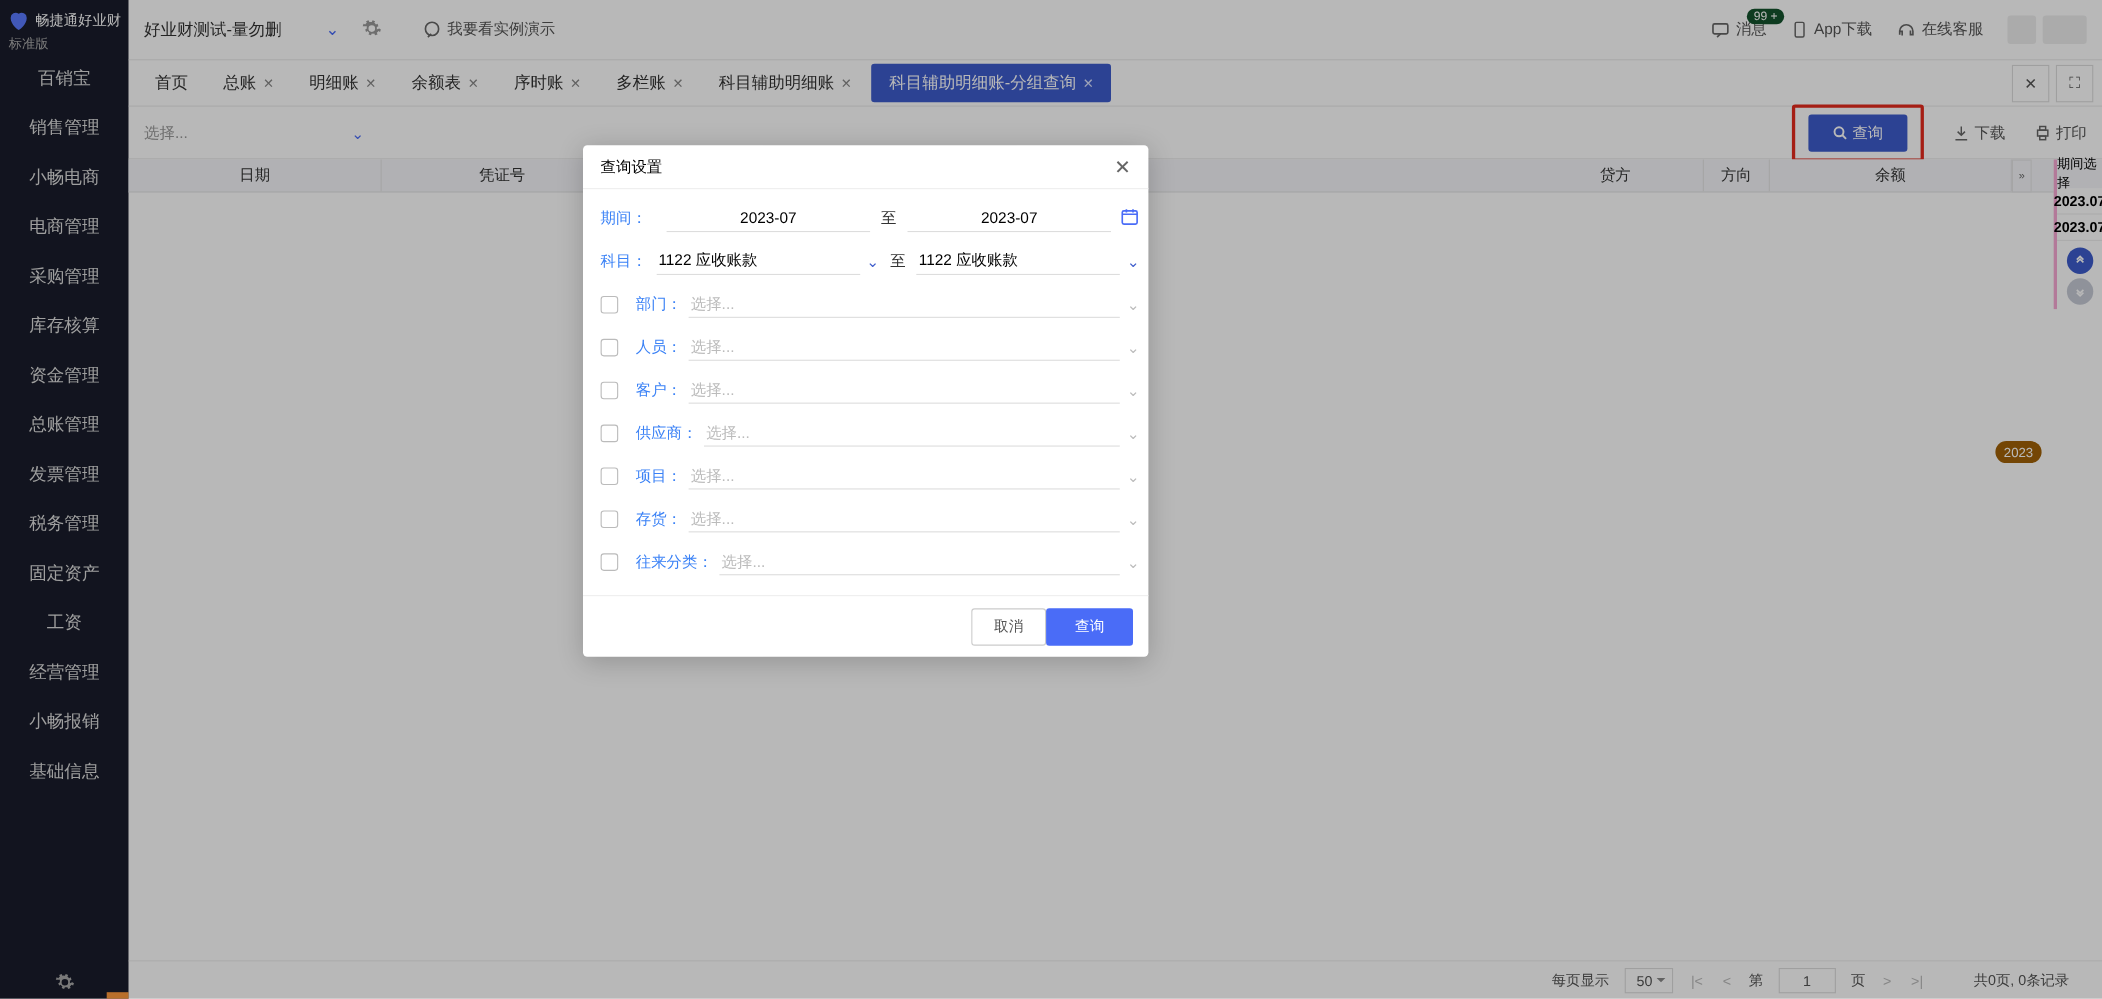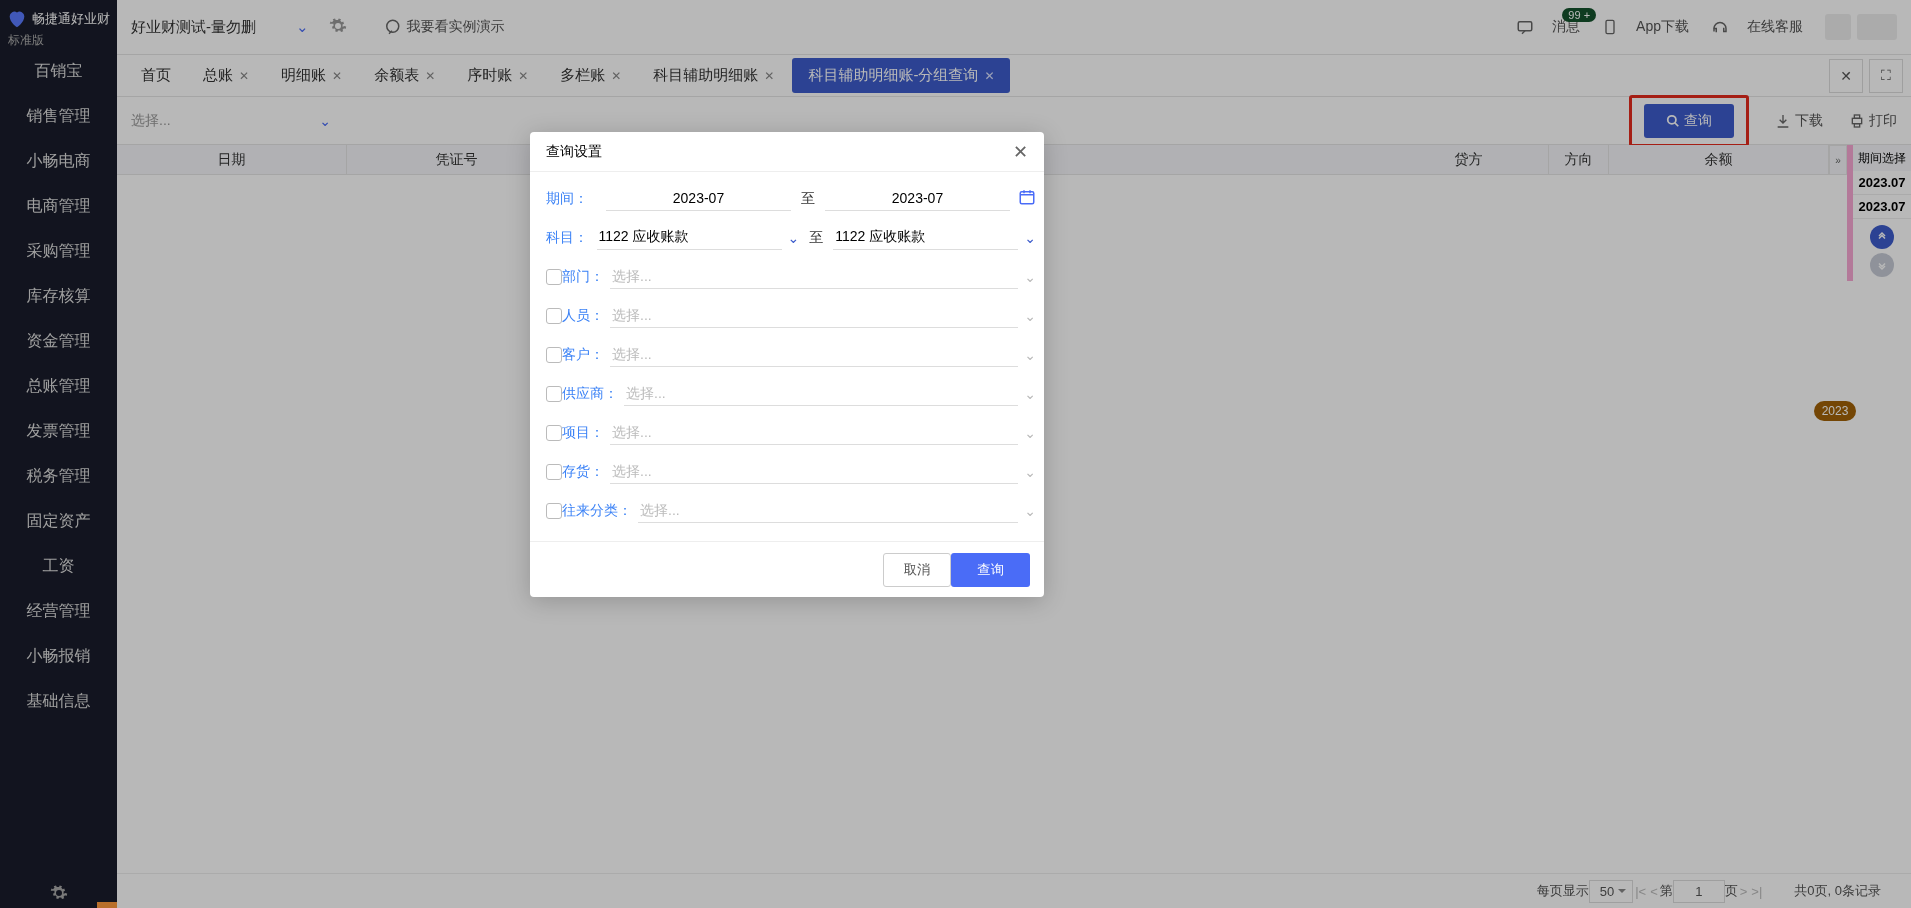--- a/index.html
+++ b/index.html
@@ -16,21 +16,21 @@
 .sidebar-bottom svg { width: 18px; height: 18px; fill: #aaa; }
 .resize-bar { position: absolute; left: 97px; bottom: 0; width: 20px; height: 6px; background: #ff9a3c; }
 
 .topbar { position: absolute; left: 117px; right: 0; top: 0; height: 55px; background: #fff; border-bottom: 1px solid #e5e5e5; display: flex; align-items: center; padding: 0 14px; }
 .env-select { display: flex; align-items: center; font-size: 15px; color: #333; cursor: pointer; }
 .chev { margin-left: 40px; color: #4a6cf7; }
 .gear { margin-left: 20px; color: #888; cursor: pointer; }
 .demo-link { margin-left: 36px; display: flex; align-items: center; color: #555; cursor: pointer; }
 .demo-link svg { margin-right: 6px; }
 .top-right { margin-left: auto; display: flex; align-items: center; gap: 22px; color: #555; }
-.top-right .item { display: flex; align-items: center; gap: 18px; cursor: pointer; position: relative; }
+.top-right .item { display: flex; align-items: center; gap: 5px; cursor: pointer; position: relative; }
 .badge { position: absolute; top: -10px; right: -16px; background: #14532d; color: #fff; font-size: 11px; padding: 1px 6px; border-radius: 10px; margin-left: 12px; }
 .avatar-block { display: flex; gap: 6px; }
 .avatar-sq { width: 26px; height: 26px; background: #eee; border-radius: 3px; }
 
 .tabbar { position: absolute; left: 117px; right: 0; top: 55px; height: 42px; background: #fff; border-bottom: 1px solid #e5e5e5; display: flex; align-items: stretch; padding: 0 8px; }
 .tab { display: flex; align-items: center; padding: 0 16px; font-size: 15px; color: #333; cursor: pointer; white-space: nowrap; }
 .tab .x { margin-left: 6px; color: #888; font-size: 12px; }
 .tab.active { background: #3d5ccc; color: #fff; border-radius: 3px; margin: 3px 2px; }
 .tab.active .x { color: #dbe2ff; }
 .tab-tools { margin-left: auto; display: flex; align-items: center; }
@@ -40,48 +40,48 @@
 .toolbar-select { display: flex; align-items: center; color: #999; font-size: 14px; cursor: pointer; width: 200px; justify-content: space-between; }
 .toolbar-right { margin-left: auto; display: flex; align-items: center; gap: 26px; }
 .query-btn-box { border: 3px solid #e52a1d; padding: 6px 12px; border-radius: 3px; }
 .query-btn { background: #3d5ccc; color: #fff; border: none; padding: 8px 22px; border-radius: 3px; font-size: 14px; cursor: pointer; display: flex; align-items: center; gap: 4px; }
 .tool-link { display: flex; align-items: center; gap: 4px; color: #555; cursor: pointer; }
 
 .content { position: absolute; left: 117px; right: 0; top: 145px; bottom: 35px; background: #fff; }
 .table-head { height: 30px; background: #f5f6fa; border-bottom: 1px solid #e5e5e5; display: flex; }
 .th { flex: none; border-right: 1px solid #e5e5e5; display: flex; align-items: center; justify-content: center; font-size: 14px; color: #333; }
 
-.period-panel { position: absolute; right: 0; top: 0; width: 64px; background: #fff; border-left: 6px solid #f9a8d4; }
+.period-panel { position: absolute; right: 0; top: 0; width: 44px; background: #fff; border-left: 3px solid #f9a8d4; }
 .period-toggle { position: absolute; right: 64px; top: 0; width: 18px; height: 30px; background: #f5f6fa; border: 1px solid #e5e5e5; display: flex; align-items: center; justify-content: center; font-size: 10px; color: #666; cursor: pointer; }
 .period-title { height: 26px; background: #f5f6fa; display: flex; align-items: center; justify-content: center; font-size: 12px; }
 .period-yr { height: 24px; display: flex; align-items: center; justify-content: center; font-size: 13px; font-weight: bold; border-bottom: 1px solid #eee; }
 .period-list { margin-top: 6px; }
 .p-circle { width: 24px; height: 24px; margin: 4px auto; background: #3d5ccc; border-radius: 50%; display: flex; align-items: center; justify-content: center; color:#fff; cursor: pointer; }
 .p-circle svg { fill: #fff; }
 .month-item { height: 26px; display: flex; align-items: center; justify-content: center; font-size: 13px; color: #333; cursor: pointer; }
 .month-item.sel { background: #3d5ccc; color:#fff; border-radius: 12px; margin: 2px 8px; }
 .year-badge { position: absolute; right: 55px; width: 42px; height: 20px; background: #a16207; color: #fff; border-radius: 10px; font-size: 12px; display: flex; align-items: center; justify-content: center; }
 
-.footer { position: absolute; left: 117px; right: 0; bottom: 0; height: 35px; background: #fff; border-top: 1px solid #eee; display: flex; align-items: center; justify-content: flex-end; padding-right: 30px; font-size: 13px; color: #555; }
+.footer { position: absolute; left: 117px; right: 0; bottom: 0; height: 35px; background: #fff; border-top: 1px solid #eee; display: flex; align-items: center; justify-content: flex-end; padding-right: 30px; gap: 14px; font-size: 13px; color: #555; }
 .page-sel { border: 1px solid #ddd; padding: 3px 18px 3px 10px; position: relative; }
 .page-sel::after { content: ""; position: absolute; right: 6px; top: 8px; border: 4px solid transparent; border-top-color: #888; }
 .page-num { border: 1px solid #ddd; padding: 3px 0; width: 52px; text-align: center; }
 .pbtn { color: #bbb; cursor: pointer; padding: 0 2px; }
 
 .mask { position: absolute; inset: 0; background: rgba(0,0,0,0.28); z-index: 50; }
 .modal { position: absolute; left: 530px; top: 132px; width: 514px; background: #fff; border-radius: 4px; z-index: 60; box-shadow: 0 4px 24px rgba(0,0,0,0.2); display: flex; flex-direction: column; }
 .modal-head { height: 40px; display: flex; align-items: center; padding: 0 16px; font-size: 14px; border-bottom: 1px solid #eee; }
 .modal-close { margin-left: auto; cursor: pointer; font-size: 18px; color: #666; }
 .modal-body { padding: 14px 8px 4px 16px; max-height: 380px; overflow-y: scroll; }
 .modal-body::-webkit-scrollbar { width: 12px; }
 .modal-body::-webkit-scrollbar-thumb { background: #ccc; border-radius: 6px; }
 .modal-body::-webkit-scrollbar-track { background: #f0f0f0; }
 .form-row { display: flex; align-items: center; margin-bottom: 14px; }
 .form-lbl { width: 60px; font-size: 14px; color: #3b82f6; }
-.form-row.chk .form-lbl { width: auto; display:flex; align-items:center; gap:0; margin-right: 6px;}
+.form-row.chk .form-lbl { width: auto; display:flex; align-items:center; gap:16px; margin-right: 6px;}
 .chkbox { width: 16px; height: 16px; border: 1px solid #bbb; border-radius: 3px; display:inline-block; }
 .date-in, .acct-in, .sel-in { flex: 1; border: none; border-bottom: 1px solid #ddd; padding: 4px 2px; font-size: 14px; outline: none; background: transparent; }
 .date-in { text-align: center; }
 .mid { padding: 0 10px; font-size: 14px; color: #333; }
 .cal-icon { color: #3d5ccc; cursor: pointer; margin-left: 8px; }
 .dd-chev { color: #3d5ccc; margin-left: 6px; }
 .sel-in::placeholder, .acct-in::placeholder { color: #bbb; }
 .modal-foot { height: 56px; border-top: 1px solid #eee; display: flex; align-items: center; justify-content: flex-end; padding: 0 14px; }
 .btn-cancel { background: #fff; border: 1px solid #ccc; color: #555; padding: 7px 20px; border-radius: 3px; cursor: pointer; }
 .btn-primary { background: #4a6cf7; border: none; color: #fff; padding: 8px 26px; border-radius: 3px; cursor: pointer; }

